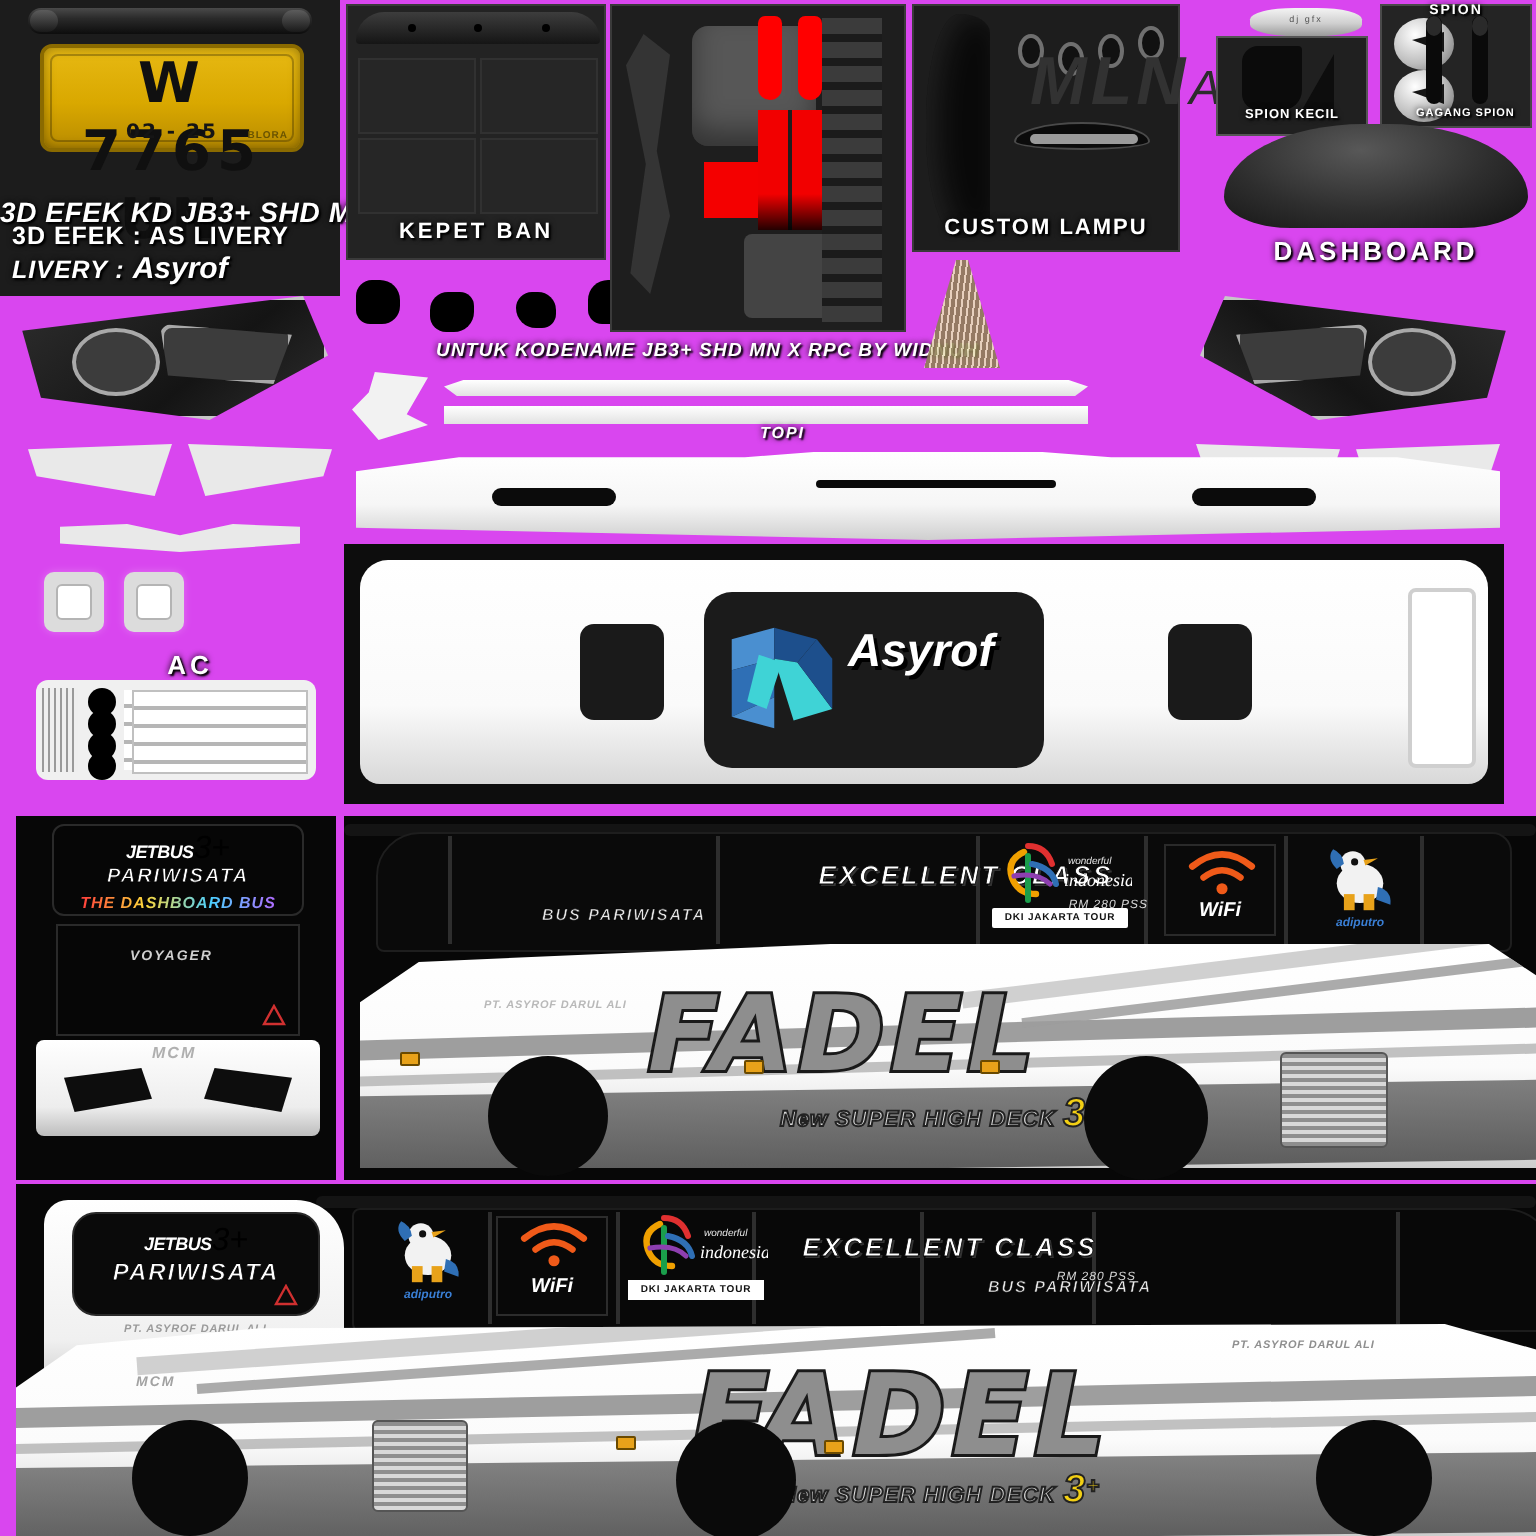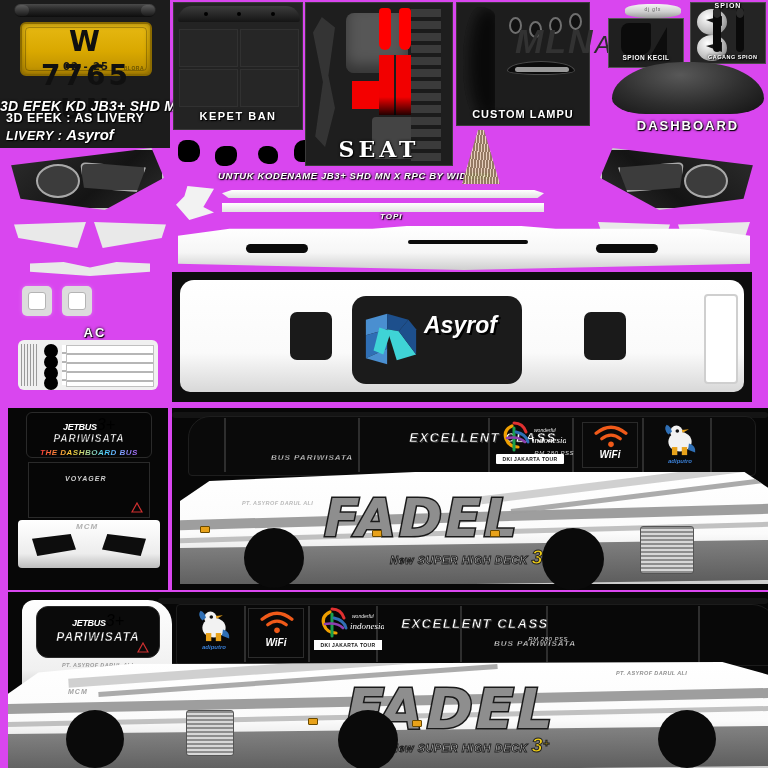--- a/index.html
+++ b/index.html
@@ -261,21 +261,20 @@
     <div class="seatBlk" id="seatCushion"></div>
     <div class="seatBlk" id="seatRed1"></div>
     <div class="seatBlk" id="redTop"></div>
     <div class="seatBlk" id="redBot">
       <div id="redBotSplit"></div>
       <div id="redBotShade"></div>
     </div>
     <div class="seatBlk" id="seatBase"></div>
     <div class="seatBlk" id="seatStrip"></div>
   </div>
-  <div class="lbl" id="seatLbl">SEAT</div>
 
   <div class="abs" id="lampuPanel">
     <div class="abs" id="lampBig"></div>
     <div class="lampRing" style="left:52px;top:14px"></div>
     <div class="lampRing" style="left:72px;top:18px"></div>
     <div class="lampRing" style="left:92px;top:14px"></div>
     <div class="lampRing" style="left:112px;top:10px"></div>
     <div class="abs" id="lampBar">
       <div id="lampBarIn"></div>
     </div>

